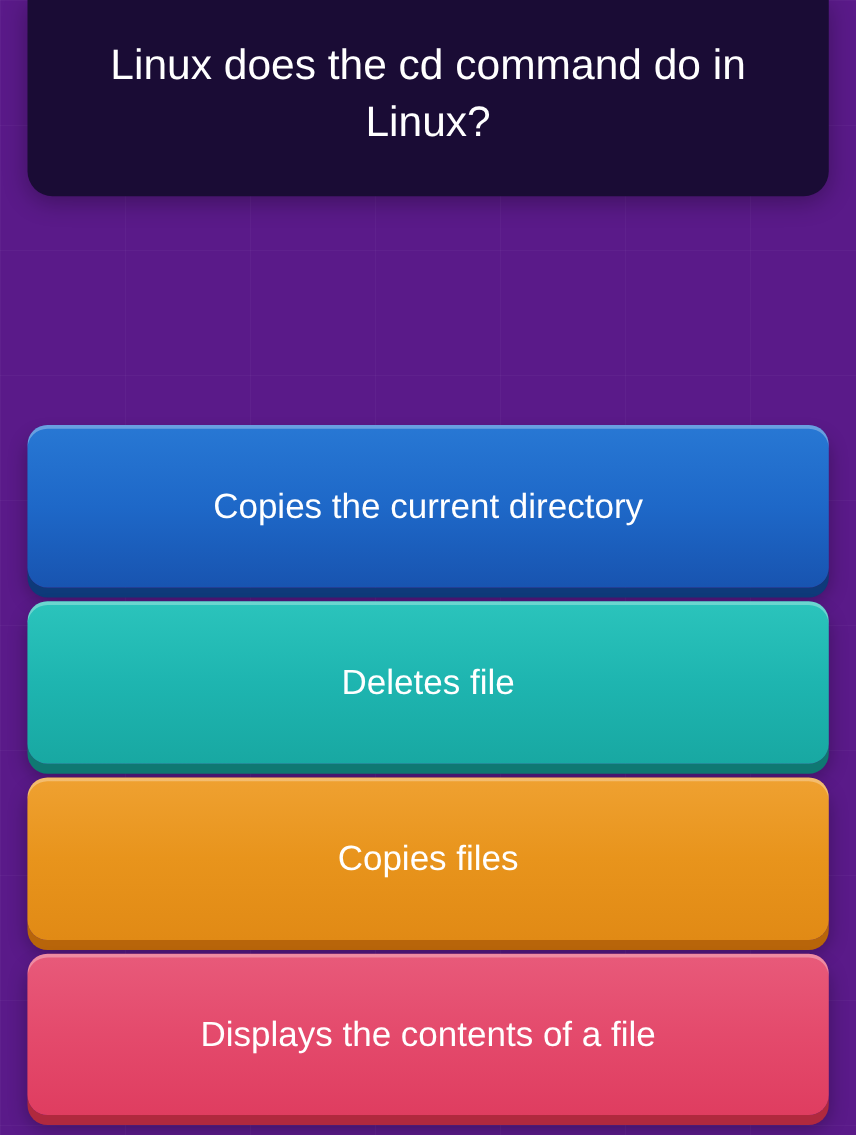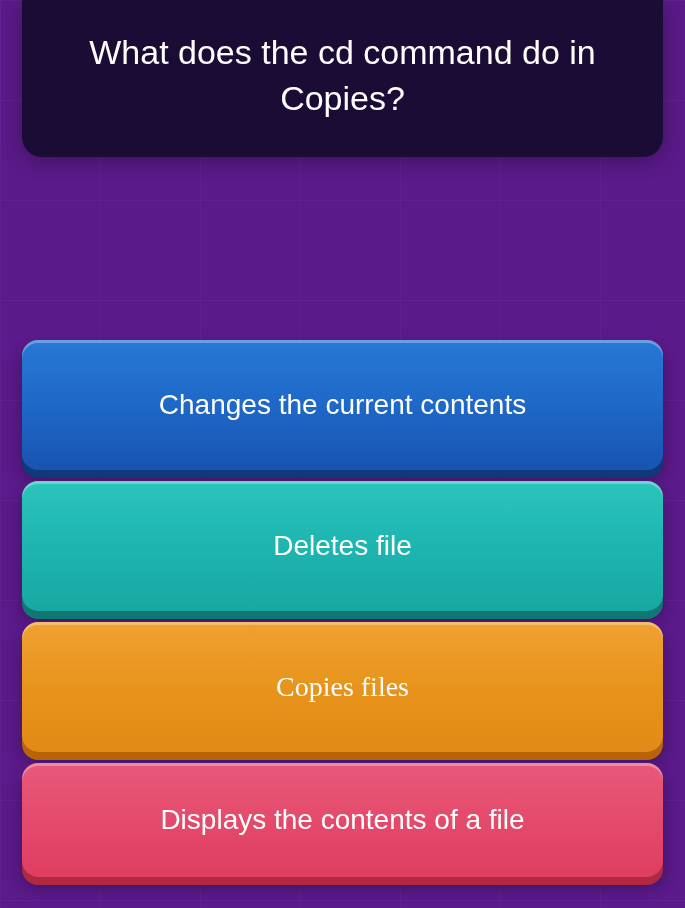--- a/index.html
+++ b/index.html
@@ -83,45 +83,44 @@
         0 8px 0 #0f7872,
         0 10px 15px rgba(0,0,0,0.3);
     }
     
     .answer-orange {
       background: linear-gradient(180deg, #efa131 0%, #e8941c 50%, #e18a15 100%);
       box-shadow: 
         inset 0 3px 0 rgba(255,255,255,0.3),
         0 8px 0 #b8650a,
         0 10px 15px rgba(0,0,0,0.3);
-      font-family: Liberation Serif, serif;
     }
     
     .answer-pink {
       background: linear-gradient(180deg, #e85a7a 0%, #e44a6c 50%, #df3d60 100%);
       box-shadow: 
         inset 0 3px 0 rgba(255,255,255,0.3),
         0 8px 0 #b0293e,
         0 10px 15px rgba(0,0,0,0.3);
     }
     
     .answer-pink {
-      height: 114px;
+      height: 129px;
     }
   </style>
 </head>
 <body>
 
 <div class="question-card">
-  <div class="question-text">What does the cd command do in Copies?</div>
+  <div class="question-text">Linux does the cd command do in Linux?</div>
 </div>
 
 <div class="answers-container">
   <button class="answer-button answer-blue">
-    <span>Changes the current contents</span>
+    <span>Copies the current directory</span>
   </button>
   <button class="answer-button answer-teal">
     <span>Deletes file</span>
   </button>
   <button class="answer-button answer-orange">
     <span>Copies files</span>
   </button>
   <button class="answer-button answer-pink">
     <span>Displays the contents of a file</span>
   </button>

